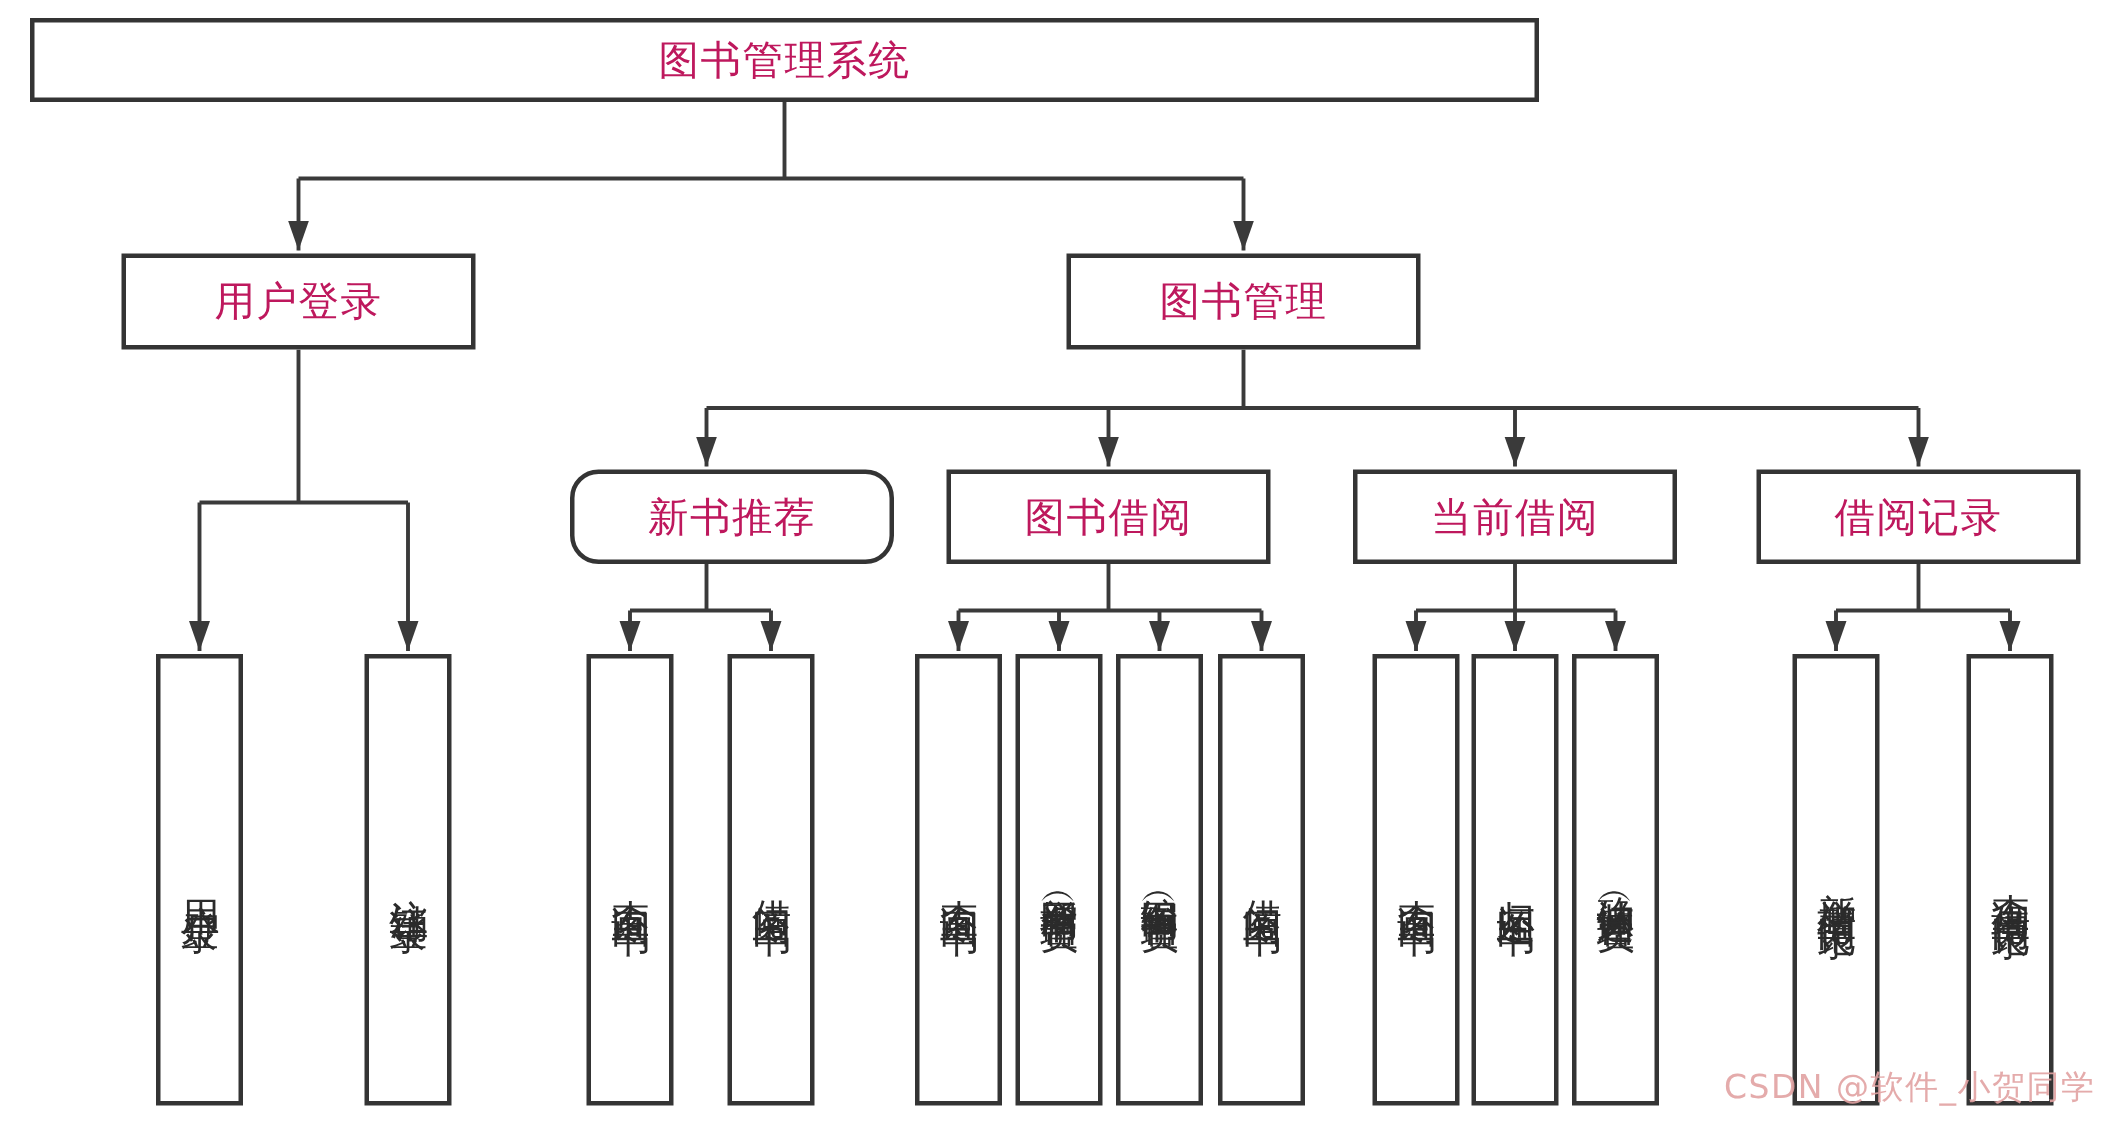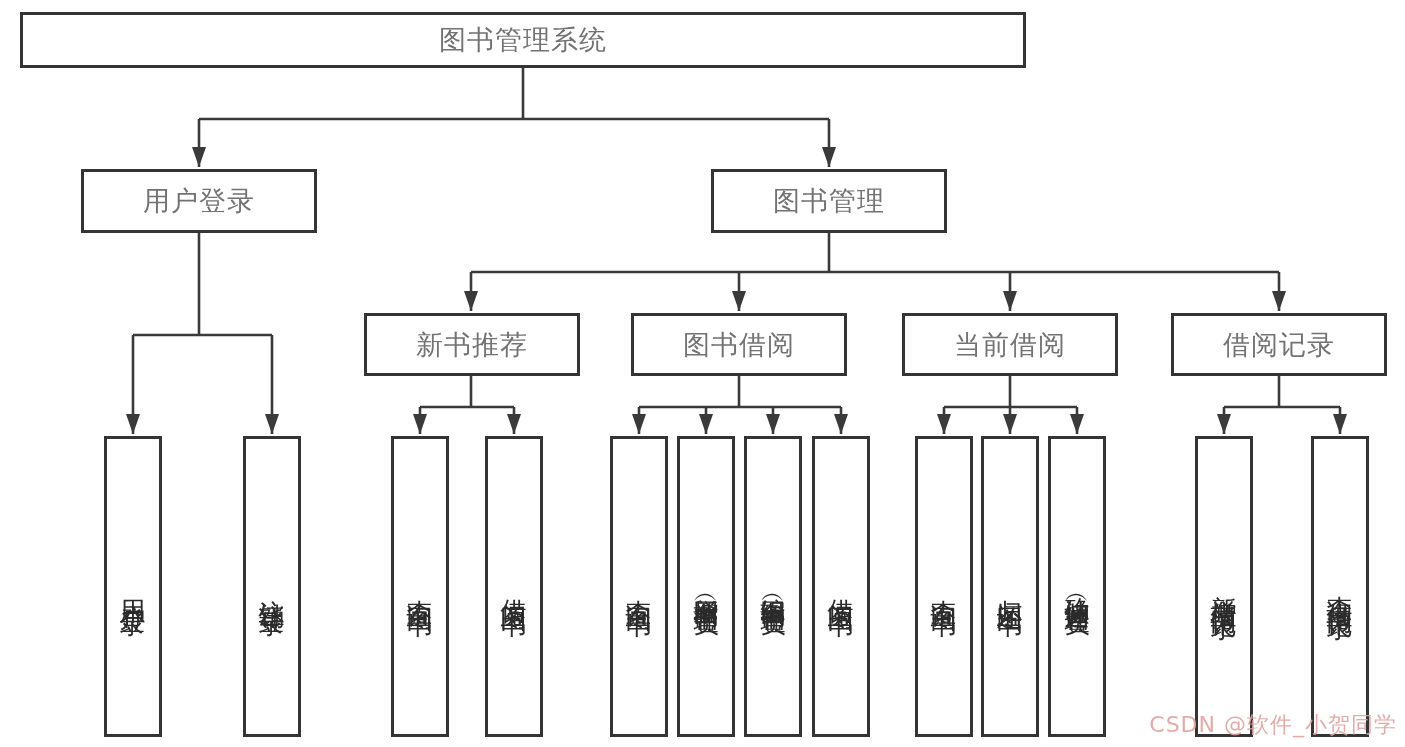--- a/index.html
+++ b/index.html
@@ -10,21 +10,21 @@
     font-family:"DejaVu Sans","Liberation Sans",sans-serif;
     overflow:hidden;
   }
   svg.wires{position:absolute;left:0;top:0;width:1405px;height:747px;}
   .box{
     position:absolute;
     box-sizing:border-box;
     border:3px solid #343434;
     background:#ffffff;
     display:flex;align-items:center;justify-content:center;
-    color:#737373;
+    color:#be185d;
     font-size:27px;
     letter-spacing:1px;
     white-space:nowrap;
   }
   .vbox{
     position:absolute;
     box-sizing:border-box;
     border:3px solid #343434;
     background:#ffffff;
     display:flex;align-items:center;justify-content:center;
@@ -101,21 +101,21 @@
       <path d="M1224,407 V434" marker-end="url(#arr)"></path>
       <path d="M1340,407 V434" marker-end="url(#arr)"></path>
     </g>
   </svg>
 
   <div class="box" style="left:20px;top:12px;width:1006px;height:56px;">图书管理系统</div>
 
   <div class="box" style="left:81px;top:169px;width:236px;height:64px;">用户登录</div>
   <div class="box" style="left:711px;top:169px;width:236px;height:64px;">图书管理</div>
 
-  <div class="box" style="left:364px;top:313px;width:216px;height:63px;">新书推荐</div>
+  <div class="box" style="left:380px;top:313px;width:216px;height:63px;border-radius:19px;">新书推荐</div>
   <div class="box" style="left:631px;top:313px;width:216px;height:63px;text-align:right;">图书借阅</div>
   <div class="box" style="left:1171px;top:313px;width:216px;height:63px;">借阅记录</div>
   <div class="box" style="left:902px;top:313px;width:216px;height:63px;">当前借阅</div>
 
   <div class="vbox" style="left:104px;top:436px;width:58px;height:301px;">
     <span>用户登录</span>
   </div>
   <div class="vbox" style="left:243px;top:436px;width:58px;height:301px;">
     <span>注销登录</span>
   </div>

